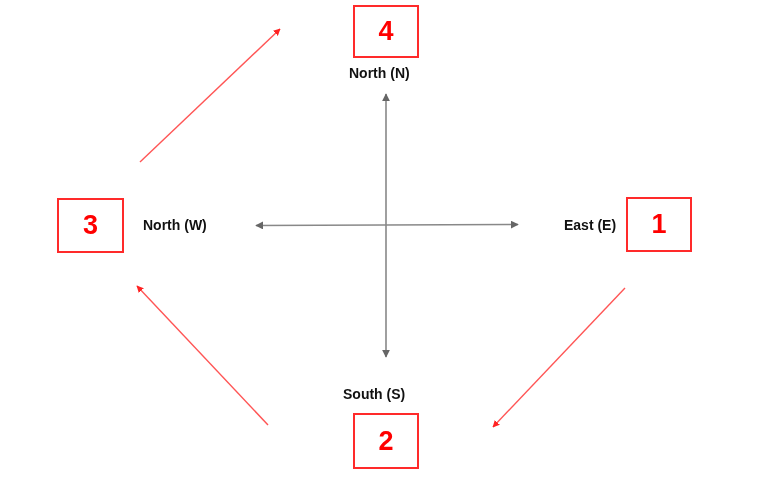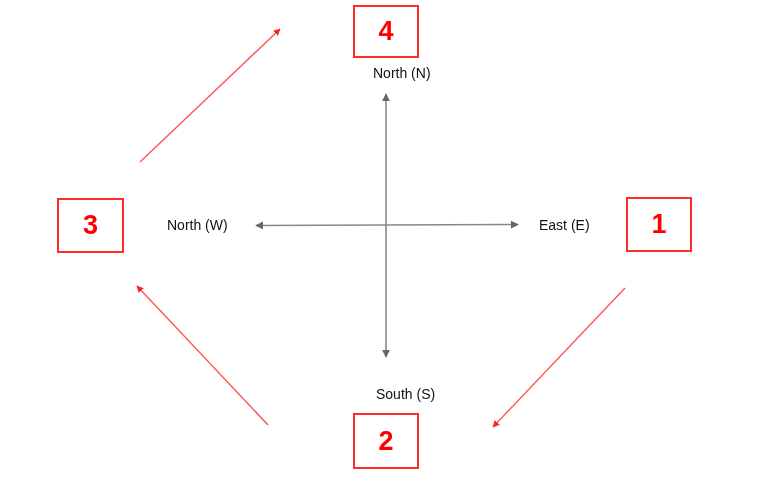--- a/index.html
+++ b/index.html
@@ -3,21 +3,21 @@
   <meta charset="utf-8">
   <style>
     html, body { margin: 0; padding: 0; background: #ffffff; }
     body { width: 768px; height: 482px; position: relative; overflow: hidden;
            font-family: "Liberation Sans", sans-serif; }
     .stage { position: absolute; left: 0; top: 0; width: 768px; height: 482px; }
     svg.lines { position: absolute; left: 0; top: 0; width: 768px; height: 482px; }
     .num-box { position: absolute; border: 2px solid #ff2a2a; background: #fff;
                box-sizing: border-box; display: flex; align-items: center; justify-content: center;
                color: #ff0000; font-weight: bold; font-size: 27px; }
-    .dir-label { position: absolute; font-weight: normal; font-size: 14px; color: #111; white-space: nowrap; margin-left: 24px; }
+    .dir-label { position: absolute; font-weight: bold; font-size: 14px; color: #111; white-space: nowrap; }
   </style>
 </head>
 <body>
 
 <div class="stage">
   <svg class="lines" viewBox="0 0 768 482">
     <defs>
       <marker id="grayHead" viewBox="0 0 10 10" refX="9" refY="5" markerWidth="5" markerHeight="5" orient="auto-start-reverse">
         <path d="M0,0 L10,5 L0,10 z" fill="#666"></path>
       </marker>
@@ -38,22 +38,22 @@
   <div class="num-box" style="left:353px; top:5px; width:66px; height:53px;">
     <span>4</span>
   </div>
   <div class="dir-label" style="left:349px; top:65px;">North (N)</div>
 
   <div class="num-box" style="left:57px; top:198px; width:67px; height:55px;">
     <span>3</span>
   </div>
   <div class="dir-label" style="left:143px; top:217px;">North (W)</div>
 
-  <div class="dir-label" style="left:515px; top:217px;">East (E)</div>
+  <div class="dir-label" style="left:564px; top:217px;">East (E)</div>
   <div class="num-box" style="left:626px; top:197px; width:66px; height:55px;">
     <span>1</span>
   </div>
 
-  <div class="dir-label" style="left:352px; top:386px;">South (S)</div>
+  <div class="dir-label" style="left:343px; top:386px;">South (S)</div>
   <div class="num-box" style="left:353px; top:413px; width:66px; height:56px;">
     <span>2</span>
   </div>
 </div>
 
 </body></html>

